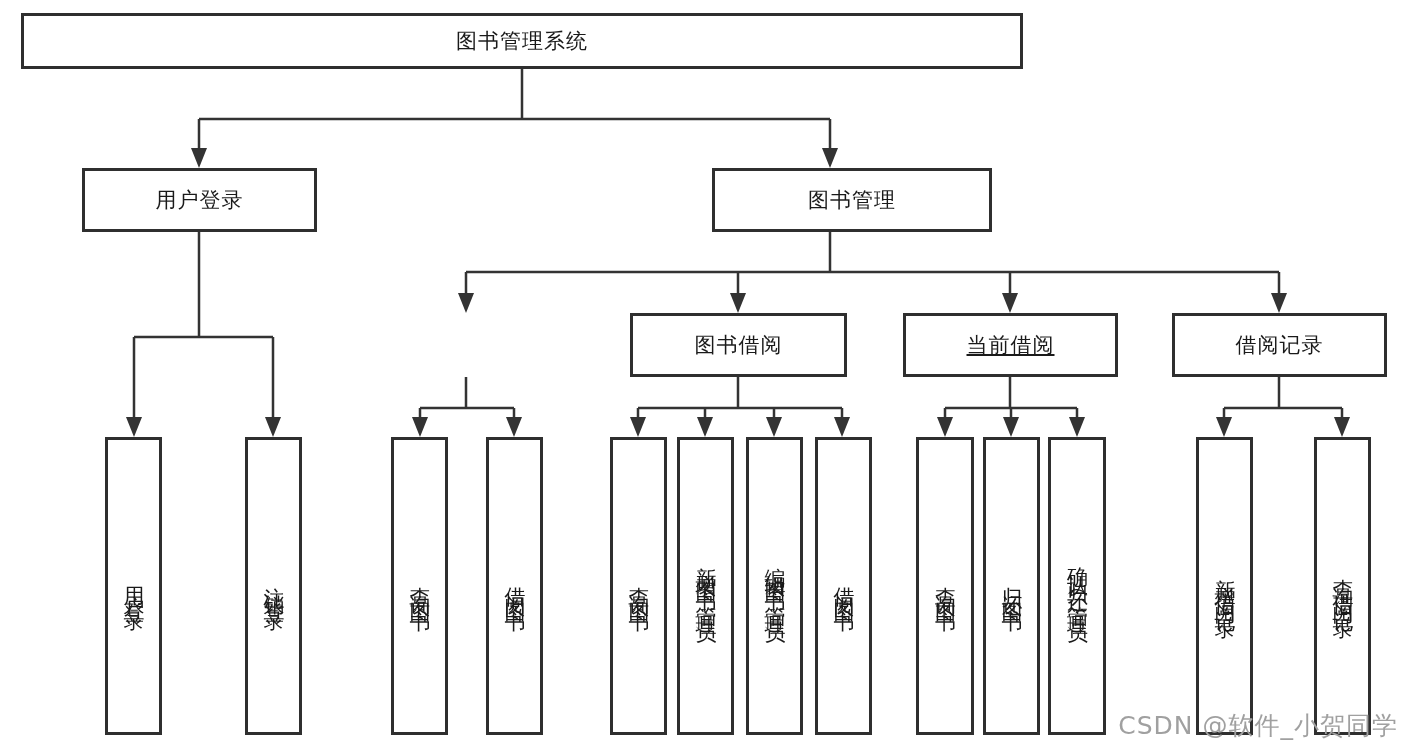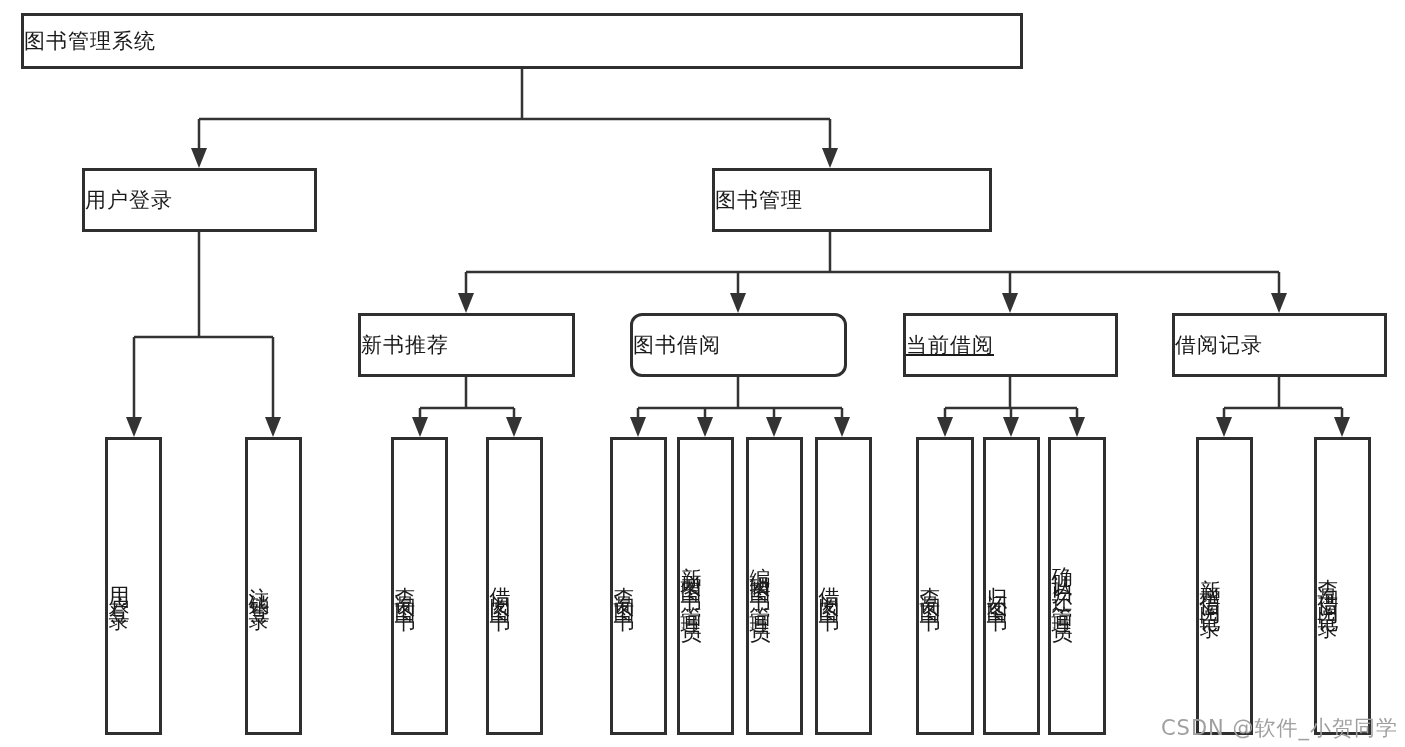--- a/index.html
+++ b/index.html
@@ -11,28 +11,29 @@
     overflow:hidden;
   }
   #connectors { position:absolute; left:0; top:0; width:1405px; height:747px; }
   .node {
     position:absolute;
     box-sizing:border-box;
     background:#ffffff;
     border:3px solid #2f2f2f;
     display:flex;
     align-items:center;
+    justify-content:center;
     color:#1a1a1a;
   }
   .hnode { font-size:21px; letter-spacing:1px; white-space:nowrap; }
   .root  { left:21px;  top:13px;  width:1002px; height:56px; }
   .l2a   { left:82px;  top:168px; width:235px;  height:64px; }
   .l2b   { left:712px; top:168px; width:280px;  height:64px; }
   .l3a   { left:358px; top:313px; width:217px;  height:64px; }
-  .l3b   { left:630px; top:313px; width:217px;  height:64px;border-radius:12px; }
+  .l3b   { left:630px; top:313px; width:217px;  height:64px; }
   .l3c   { left:903px; top:313px; width:215px;  height:64px;text-decoration:underline; }
   .l3d   { left:1172px;top:313px; width:215px;  height:64px; }
   .leaf  { top:437px; height:298px; width:57px; }
   .vlabel {
     writing-mode:vertical-rl;
     text-orientation:mixed;
     font-size:21px;
     letter-spacing:8px;
     line-height:1;
     white-space:nowrap;
@@ -41,21 +42,21 @@
   .x2  { left:391px; }  .x3  { left:486px; }
   .x4  { left:610px; }  .x5  { left:677px; }
   .x6  { left:746px; }  .x7  { left:815px; }
   .x8  { left:916px; width:58px; }
   .x9  { left:983px; }
   .x10 { left:1048px; width:58px; }
   .x11 { left:1196px; } .x12 { left:1314px; }
   #watermark {
     position:absolute;
     right:7px; bottom:5px;
-    font-size:21px;
+    font-size:25px;
     letter-spacing:1px;
     color:#a0a0a0;
     white-space:nowrap;
   }
 </style>
 </head>
 <body>
 
 <div id="canvas">
 
@@ -95,23 +96,20 @@
     <span>图书管理系统</span>
   </div>
 
   <div class="node l2a hnode">
     <span>用户登录</span>
   </div>
   <div class="node l2b hnode">
     <span>图书管理</span>
   </div>
 
-  <div class="node l3a hnode">
-    <span>新书推荐</span>
-  </div>
   <div class="node l3b hnode">
     <span>图书借阅</span>
   </div>
   <div class="node l3c hnode">
     <span>当前借阅</span>
   </div>
   <div class="node l3d hnode">
     <span>借阅记录</span>
   </div>
 

